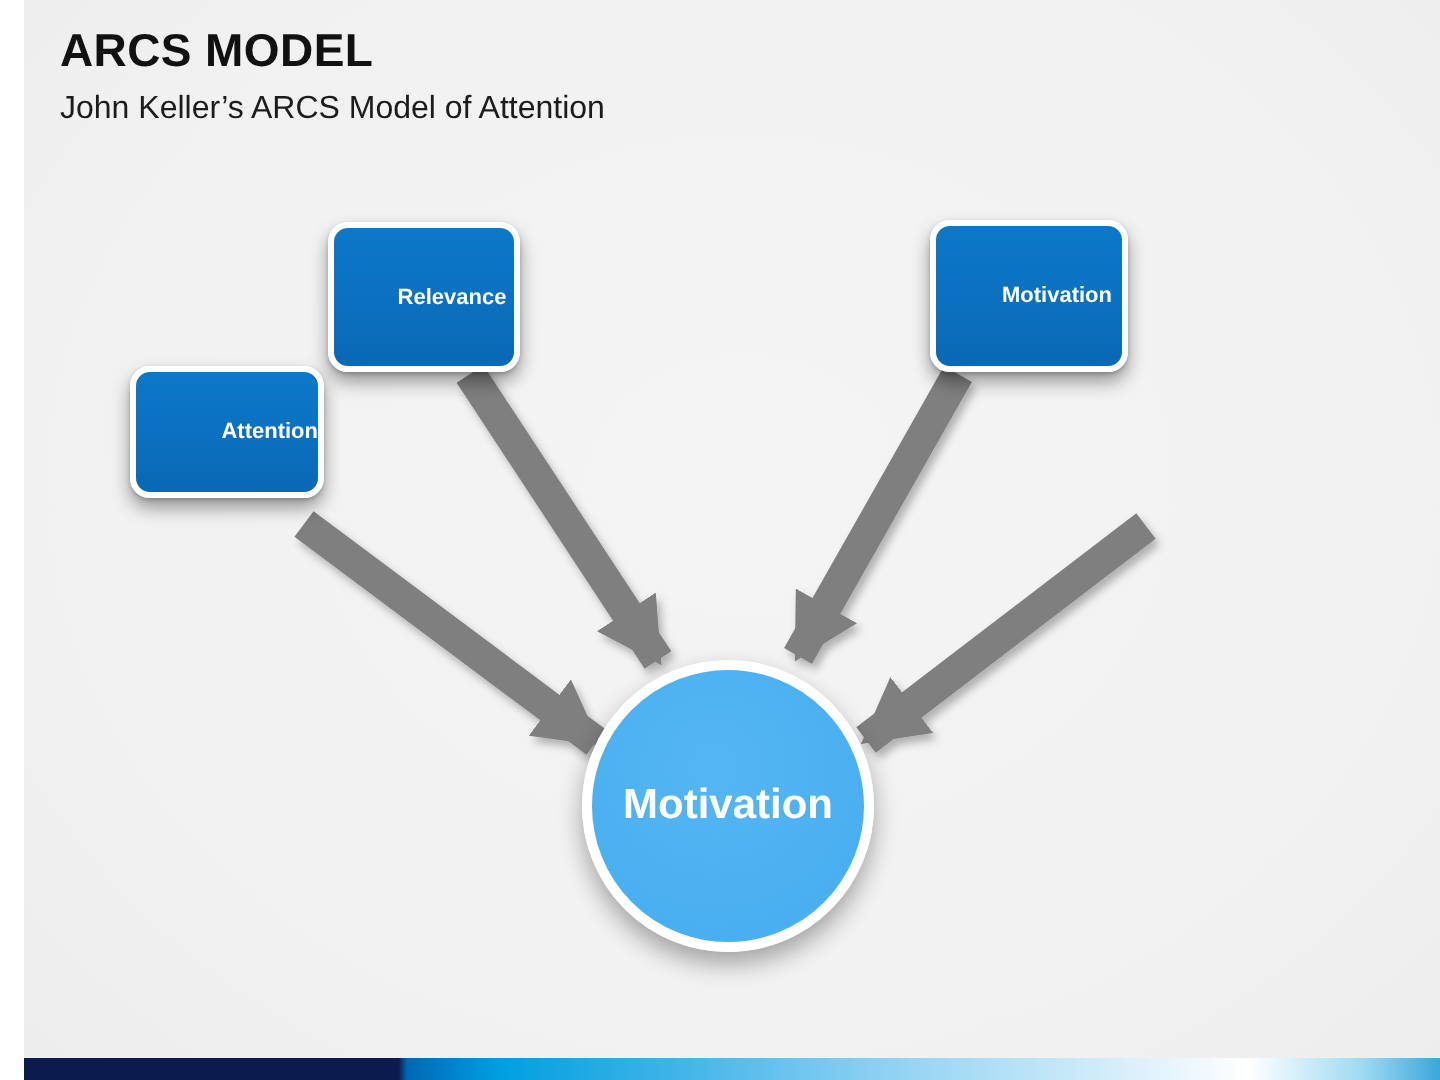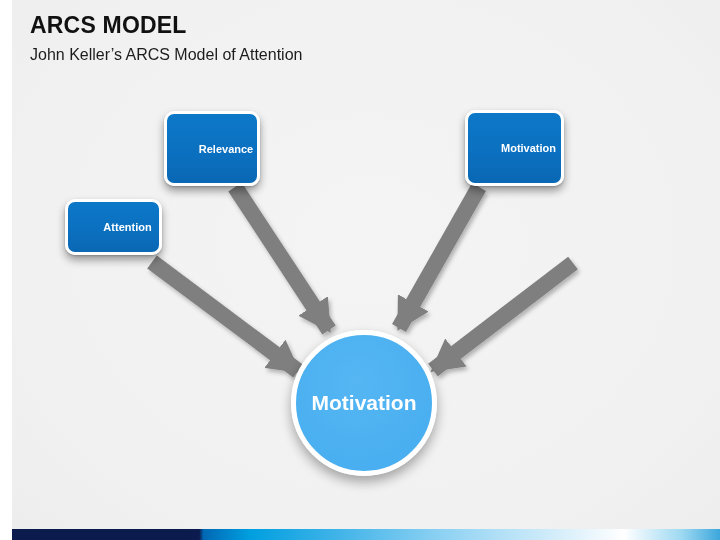--- a/index.html
+++ b/index.html
@@ -56,21 +56,21 @@
     align-items: center;
     justify-content: center;
   }
   .factor span {
     color: var(--label-text, #ffffff);
     font-size: 11px;
     font-weight: 700;
     text-align: center;
     padding-left: 28px;
   }
-  .box-attention    { left: 53px;  top: 199px; width: 97px; height: 56px; }
+  .box-attention    { left: 53px;  top: 183px; width: 97px; height: 66px; justify-content: flex-end; }
   .box-relevance    { left: 152px; top: 111px; width: 96px; height: 75px; }
   .box-confidence   { left: 453px; top: 110px; width: 99px; height: 76px; }
   .box-satisfaction { left: 552px; top: 199px; width: 99px; height: 75px; }
   .center-circle {
     position: absolute;
     left: 279px;
     top: 330px;
     width: 146px;
     height: 146px;
     box-sizing: border-box;

